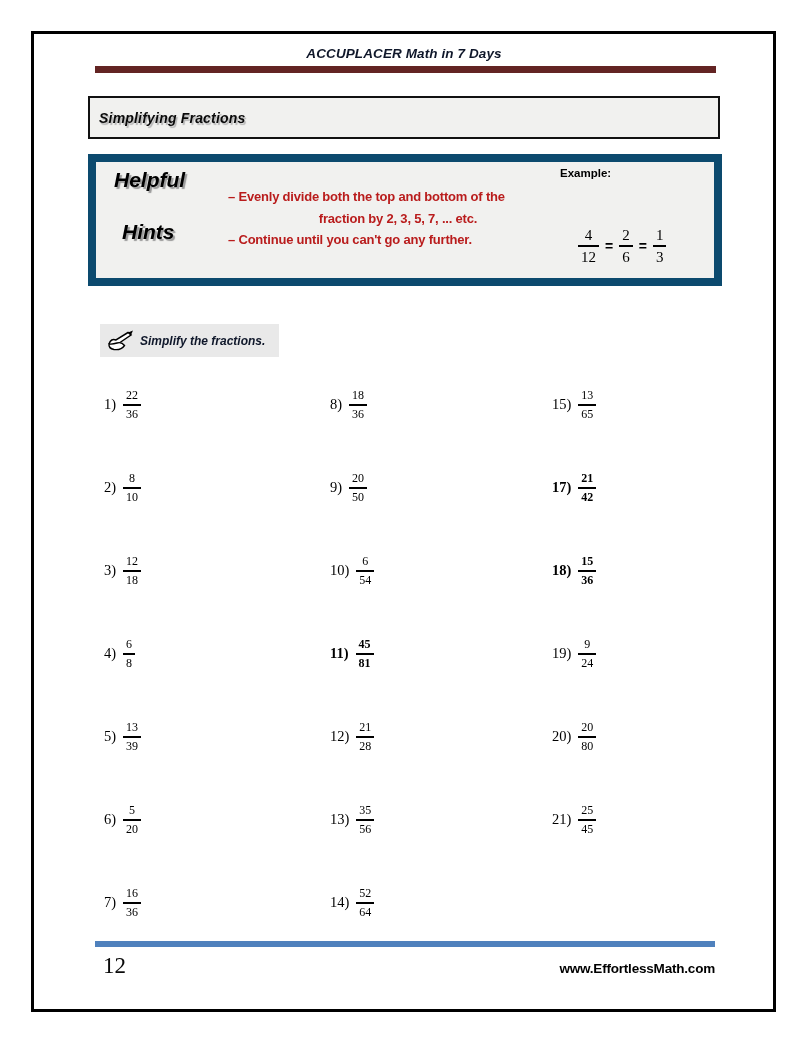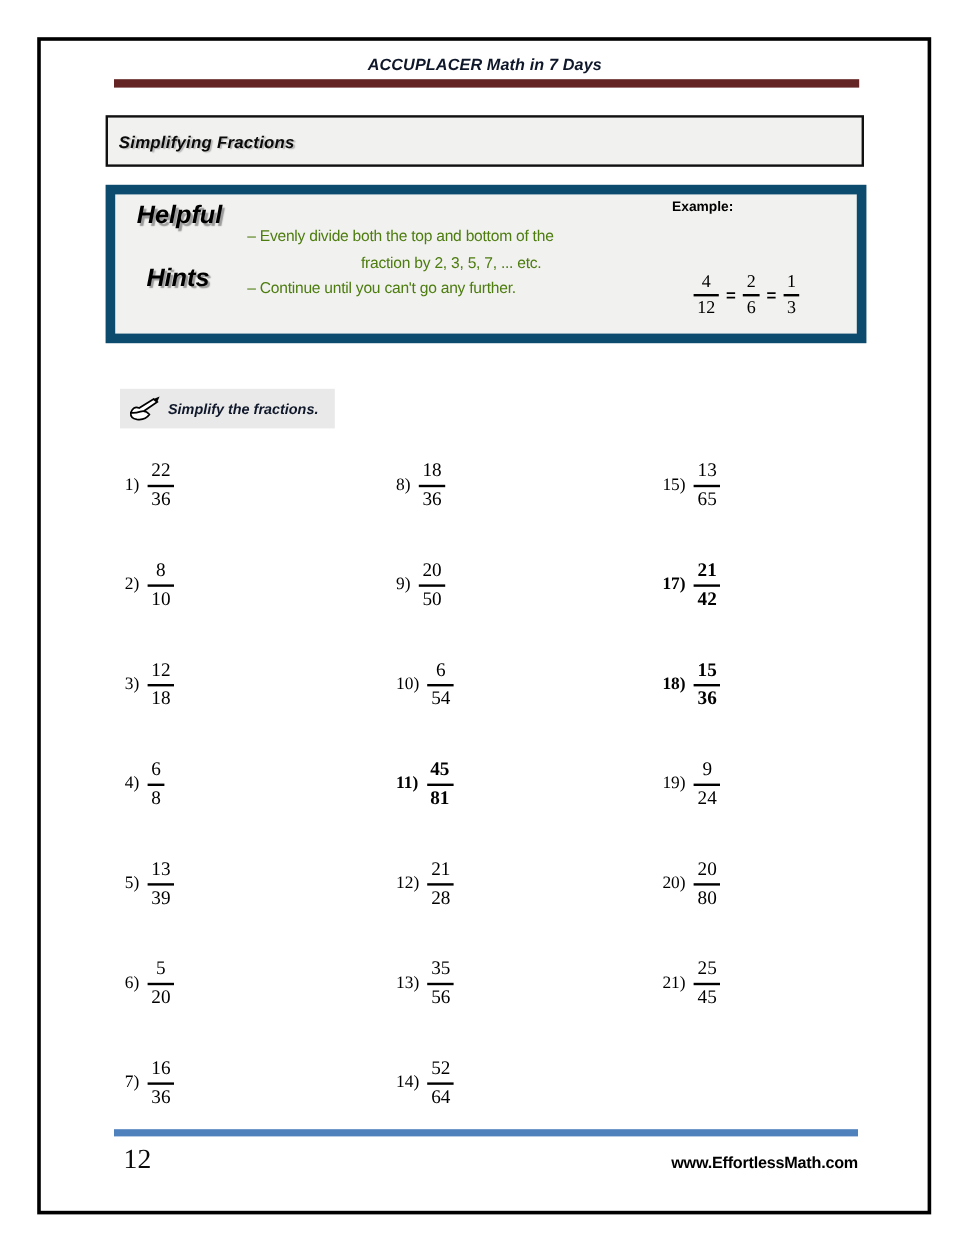--- a/index.html
+++ b/index.html
@@ -22,22 +22,22 @@
   .title-box span { font-size:14px; font-weight:bold; font-style:italic; color:#0a0a0a;
                     text-shadow:1.5px 1.5px 1px #b5b5b5; letter-spacing:0.2px; }
 
   .hints-box { left:88px; top:154px; width:634px; height:132px;
                background:#f1f1ef; border:8px solid #0c4a6e; }
   .hint-word { position:absolute; font-size:21px; font-weight:bold; font-style:italic;
                color:#000; text-shadow:2px 2px 1px #9a9a9a;
                font-family:"Liberation Sans", sans-serif; }
   .hint-word.w1 { left:18px; top:6px; }
   .hint-word.w2 { left:26px; top:58px; }
-  .hint-lines { position:absolute; left:110px; top:24px; width:330px;
-                font-size:13px; font-weight:normal; color:#4d7c0f; line-height:21.5px;
+  .hint-lines { position:absolute; left:132px; top:24px; width:330px;
+                font-size:13px; font-weight:bold; color:#b91c1c; line-height:21.5px;
                 letter-spacing:-0.2px; }
   .hint-lines .cont { padding-left:10px;text-align:center; }
   .example-label { position:absolute; left:464px; top:5px; font-size:11.5px;
                    font-weight:bold; color:#000; }
   .example-eq { position:absolute; left:482px; top:64px; display:flex;
                 align-items:center; gap:5px;
                 font-family:"Liberation Serif", serif; font-size:15px; color:#000; }
   .example-eq .eq { font-weight:bold; font-family:"Liberation Sans", sans-serif;
                     font-size:14px; padding:0 1px; }
 
@@ -49,21 +49,21 @@
 
   .instruction { left:100px; top:324px; height:33px; background:#e9e9e9;
                  display:inline-flex; align-items:center; padding:0 14px 0 6px; }
   .instruction .txt { font-size:12px; font-weight:bold; font-style:italic; color:#0f172a; }
   .pen-icon { width:32px; height:24px; margin-right:2px; }
 
   .problems-col { position:absolute; top:363px; width:130px; }
   .problem { height:83px; display:flex; align-items:center; }
   .problem .plabel { font-family:"Liberation Serif", serif; font-size:14.5px;
                      color:#000; margin-right:7px; }
-  .problem .frac { font-size:16px; }
+  .problem .frac { font-size:12px; }
   .problem.bold .plabel, .problem.bold .frac { font-weight:bold; }
   .problem.bold .frac .num { border-bottom-width:2.5px; }
   .col-0 { left:104px; } .col-1 { left:330px; } .col-2 { left:552px; }
 
   .blue-bar { left:95px; top:941px; width:620px; height:6px; background:#4f81bd; }
   .page-number { left:103px; top:953px; font-family:"Liberation Serif", serif;
                  font-size:23px; color:#0a0a0a; }
   .footer-site { left:415px; top:961px; width:300px; text-align:right;
                  font-size:13.5px; font-weight:bold; color:#000; letter-spacing:-0.2px; }
 </style>

